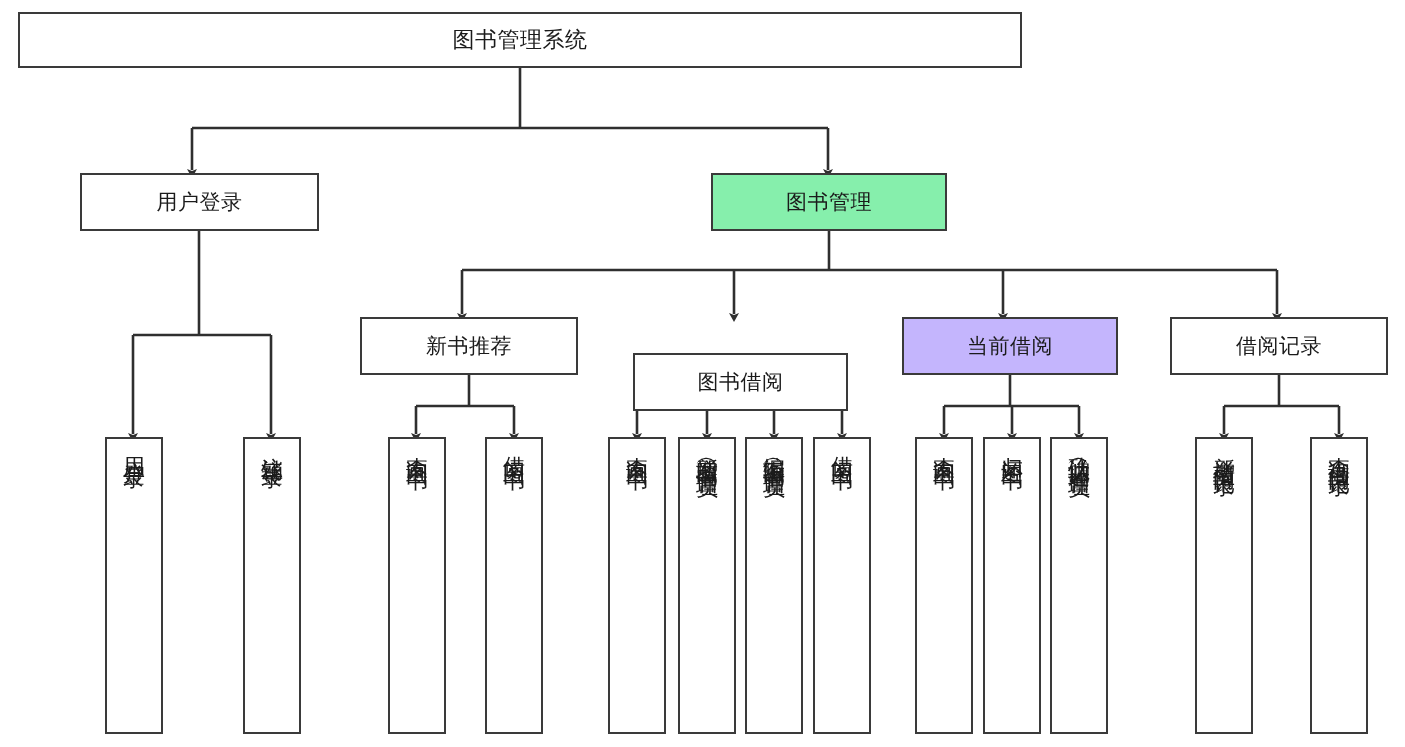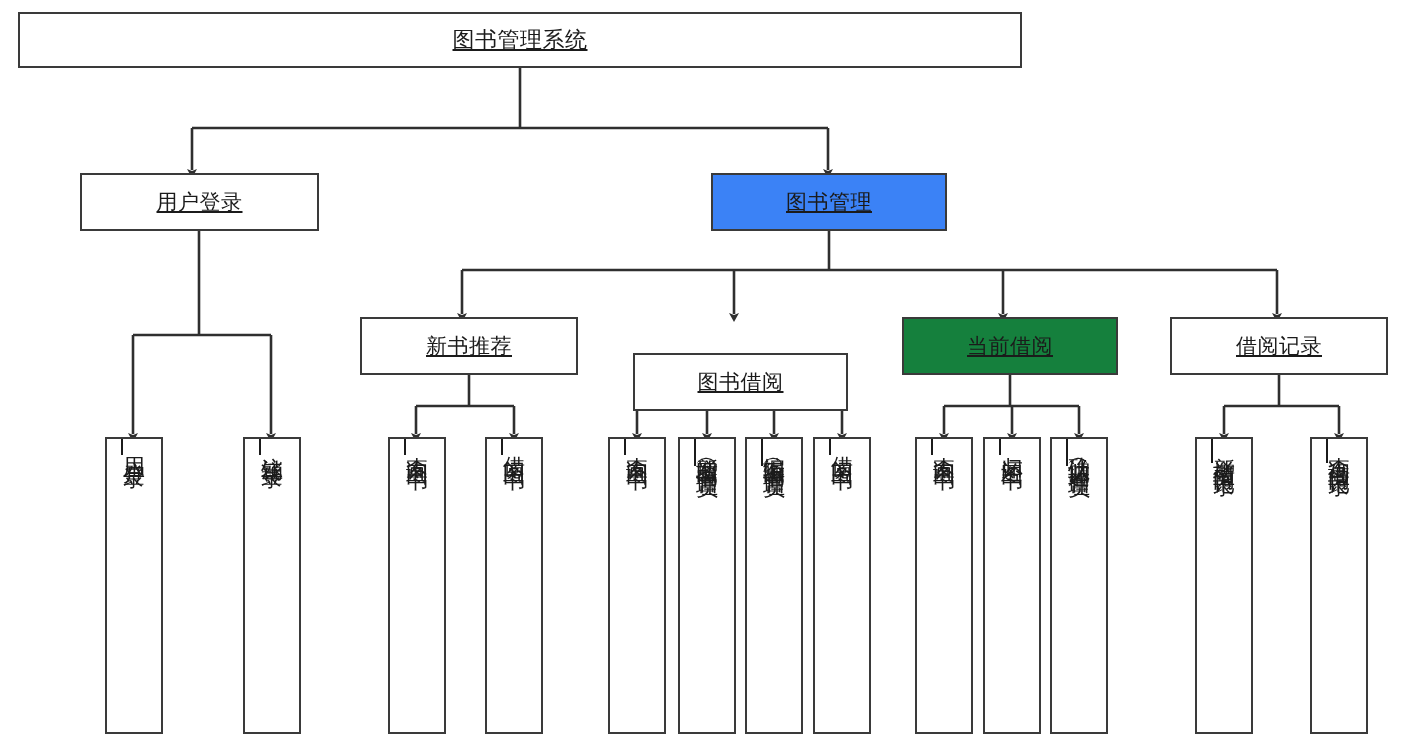--- a/index.html
+++ b/index.html
@@ -28,21 +28,20 @@
   .node {
     position: absolute;
     box-sizing: border-box;
     background: #ffffff;
     border: 2px solid #000000;
     display: flex;
     align-items: center;
     justify-content: center;
     color: #1b1b1b;
     z-index: 2;
-    text-decoration: underline;
   }
   .node .label {
     display: block;
     text-align: center;
     line-height: 1.18;
   }
   
   .node.horiz .label {
     font-size: 21px;
     letter-spacing: 0.5px;
@@ -124,30 +123,30 @@
       </g>
   </svg>
 
   <div id="nodes">
       <div class="node horiz root" style="left: 18px; top: 12px; width: 1004px; height: 56px; background: rgb(255, 255, 255); border-color: rgb(58, 58, 58); color: rgb(27, 27, 27);">
         <span class="label">图书管理系统</span>
       </div>
       <div class="node horiz" style="left: 80px; top: 173px; width: 239px; height: 58px; background: rgb(255, 255, 255); border-color: rgb(58, 58, 58); color: rgb(27, 27, 27);">
         <span class="label">用户登录</span>
       </div>
-      <div class="node horiz" style="left: 711px; top: 173px; width: 236px; height: 58px; background: #3b82f6; border-color: rgb(58, 58, 58); color: rgb(27, 27, 27);">
+      <div class="node horiz" style="left: 711px; top: 173px; width: 236px; height: 58px; background: #86efac; border-color: rgb(58, 58, 58); color: rgb(27, 27, 27);">
         <span class="label">图书管理</span>
       </div>
       <div class="node horiz" style="left: 360px; top: 317px; width: 218px; height: 58px; background: rgb(255, 255, 255); border-color: rgb(58, 58, 58); color: rgb(27, 27, 27); align-items: center;">
         <span class="label">新书推荐</span>
       </div>
       <div class="node horiz" style="left: 633px; top: 317px; width: 215px; height: 58px; background: rgb(255, 255, 255); border-color: rgb(58, 58, 58); color: rgb(27, 27, 27); margin-top: 36px;">
         <span class="label">图书借阅</span>
       </div>
-      <div class="node horiz" style="left: 902px; top: 317px; width: 216px; height: 58px; background: #15803d; border-color: rgb(58, 58, 58); color: rgb(27, 27, 27);">
+      <div class="node horiz" style="left: 902px; top: 317px; width: 216px; height: 58px; background: #c4b5fd; border-color: rgb(58, 58, 58); color: rgb(27, 27, 27);">
         <span class="label">当前借阅</span>
       </div>
       <div class="node horiz" style="left: 1170px; top: 317px; width: 218px; height: 58px; background: rgb(255, 255, 255); border-color: rgb(58, 58, 58); color: rgb(27, 27, 27);">
         <span class="label">借阅记录</span>
       </div>
       <div class="node vert" style="left: 105px; top: 437px; width: 58px; height: 297px; background: rgb(255, 255, 255); border-color: rgb(58, 58, 58); color: rgb(27, 27, 27);">
         <span class="label">用户登录</span>
       </div>
       <div class="node vert" style="left: 243px; top: 437px; width: 58px; height: 297px; background: rgb(255, 255, 255); border-color: rgb(58, 58, 58); color: rgb(27, 27, 27);">
         <span class="label">注销登录</span>

